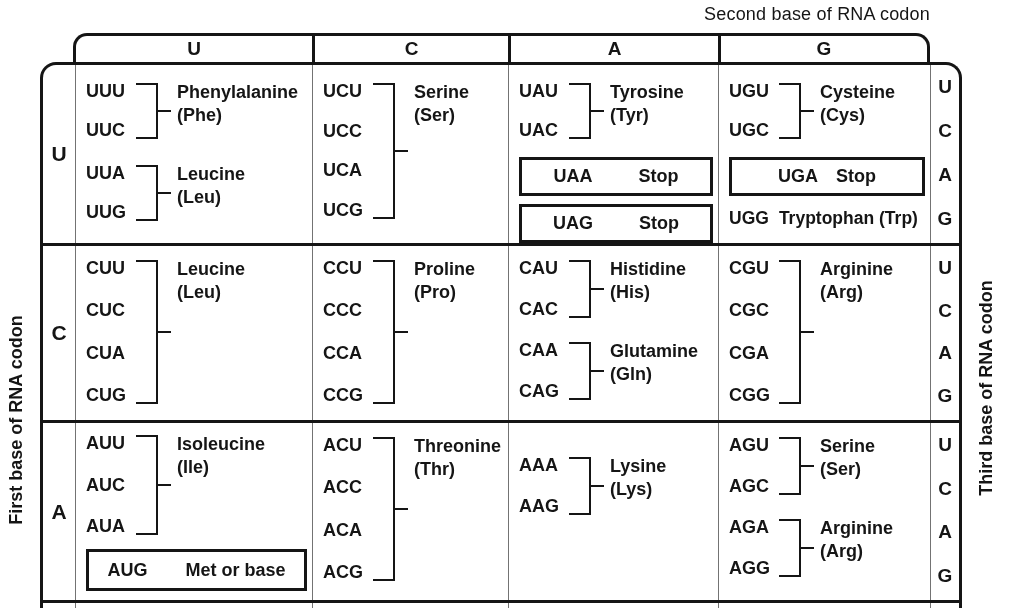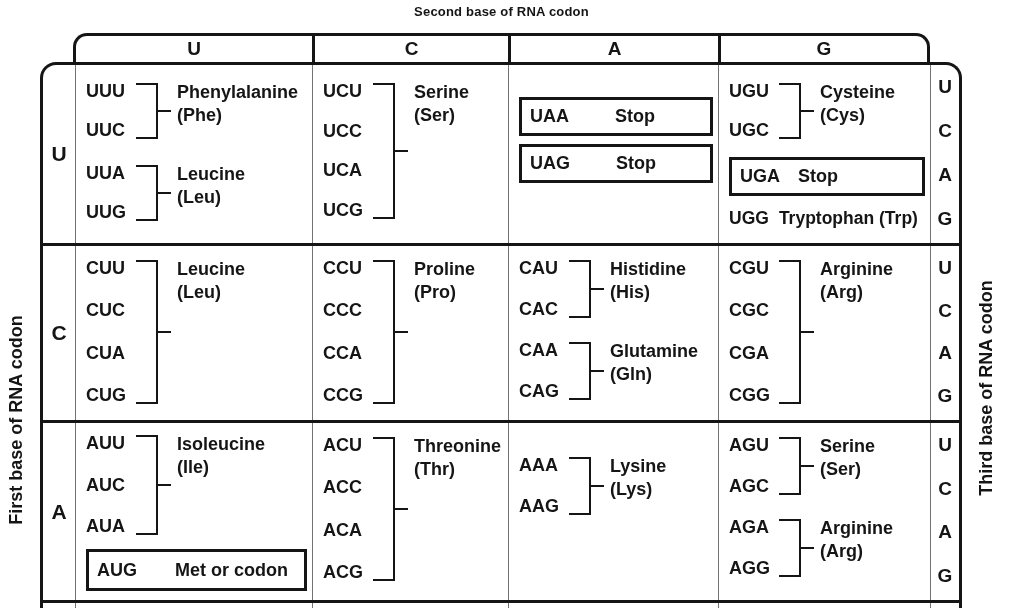--- a/index.html
+++ b/index.html
@@ -1,22 +1,22 @@
 <!DOCTYPE html>
 <html><head>
 <meta charset="utf-8">
 <style>
   html,body{margin:0;padding:0;}
   body{
     width:1024px;height:608px;overflow:hidden;position:relative;
     background:#ffffff;color:#151515;
     font-family:"Liberation Sans",sans-serif;
   }
-  .title{position:absolute;left:73px;top:4px;width:857px;text-align:center;
-    font-size:13px;font-weight:bold;letter-spacing:.2px;}
+  .title{position:absolute;left:73px;top:4px;width:857px;text-align:right;
+    font-size:18px;font-weight:normal;letter-spacing:.2px;}
   .axis{position:absolute;white-space:nowrap;font-weight:bold;font-size:18px;}
   .axis-left{left:16px;top:420px;transform:translate(-50%,-50%) rotate(-90deg);}
   .axis-right{left:986px;top:388px;transform:translate(-50%,-50%) rotate(-90deg);}
 
   .header-box{position:absolute;left:73px;top:33px;width:857px;height:29px;
     border:3px solid #151515;border-bottom:none;border-radius:14px 14px 0 0;
     box-sizing:border-box;display:grid;grid-template-columns:236px 196px 210px 1fr;}
   .hcell{display:flex;align-items:center;justify-content:center;
     font-weight:bold;font-size:19px;}
   .hcell + .hcell{border-left:3px solid #151515;}
@@ -48,21 +48,21 @@
   .codons{width:50px;flex:none;display:flex;flex-direction:column;
     justify-content:space-between;}
   .codon{height:21px;line-height:21px;font-size:18px;font-weight:600;}
   .bracket{width:20px;flex:none;border:2.5px solid #151515;border-left:none;
     margin:2px 0;}
   .conn{width:13px;height:2.5px;flex:none;align-self:center;background:#151515;}
   .aname{display:flex;flex-direction:column;justify-content:flex-start;
     margin-left:6px;font-size:18px;font-weight:600;line-height:23px;white-space:nowrap;}
 
   .sbox{border:3.5px solid #151515;height:33px;display:flex;align-items:center;
-    padding:0 8px;font-size:18px;font-weight:600;margin-right:1px;}
+    padding:0 8px;font-size:18px;font-weight:600;margin-right:1px;justify-content:center;}
   .sbox .codon{height:auto;line-height:normal;}
   .gap45 .codon{margin-right:46px;}
   .gap20 .codon{margin-right:18px;}
   .gap38 .codon{margin-right:38px;}
   .augbox{height:36px;}
   .plain{display:flex;font-size:17.5px;font-weight:600;
     margin-top:12px;white-space:nowrap;}
   .plain .codon{margin-right:10px;height:auto;font-size:17.5px;}
 </style>
 </head>
@@ -122,20 +122,32 @@
         <div class="bracket"></div>
         <div class="conn"></div>
         <div class="aname">
           <span>Serine</span>
           <span>(Ser)</span>
         </div>
       </div>
     </div>
 
     <div class="cell">
+      <div class="grp h60">
+        <div class="codons">
+          <span class="codon">UAU</span>
+          <span class="codon">UAC</span>
+        </div>
+        <div class="bracket"></div>
+        <div class="conn"></div>
+        <div class="aname">
+          <span>Tyrosine</span>
+          <span>(Tyr)</span>
+        </div>
+      </div>
       <div class="sbox gap45 mt16">
         <span class="codon">UAA</span>
         <span>Stop</span>
       </div>
       <div class="sbox gap45 mt8">
         <span class="codon">UAG</span>
         <span>Stop</span>
       </div>
     </div>
 
@@ -271,21 +283,21 @@
         </div>
         <div class="bracket"></div>
         <div class="conn"></div>
         <div class="aname">
           <span>Isoleucine</span>
           <span>(Ile)</span>
         </div>
       </div>
       <div class="sbox gap38 augbox mt12">
         <span class="codon">AUG</span>
-        <span>Met or codon</span>
+        <span>Met or base</span>
       </div>
     </div>
 
     <div class="cell pt12">
       <div class="grp h148">
         <div class="codons">
           <span class="codon">ACU</span>
           <span class="codon">ACC</span>
           <span class="codon">ACA</span>
           <span class="codon">ACG</span>

